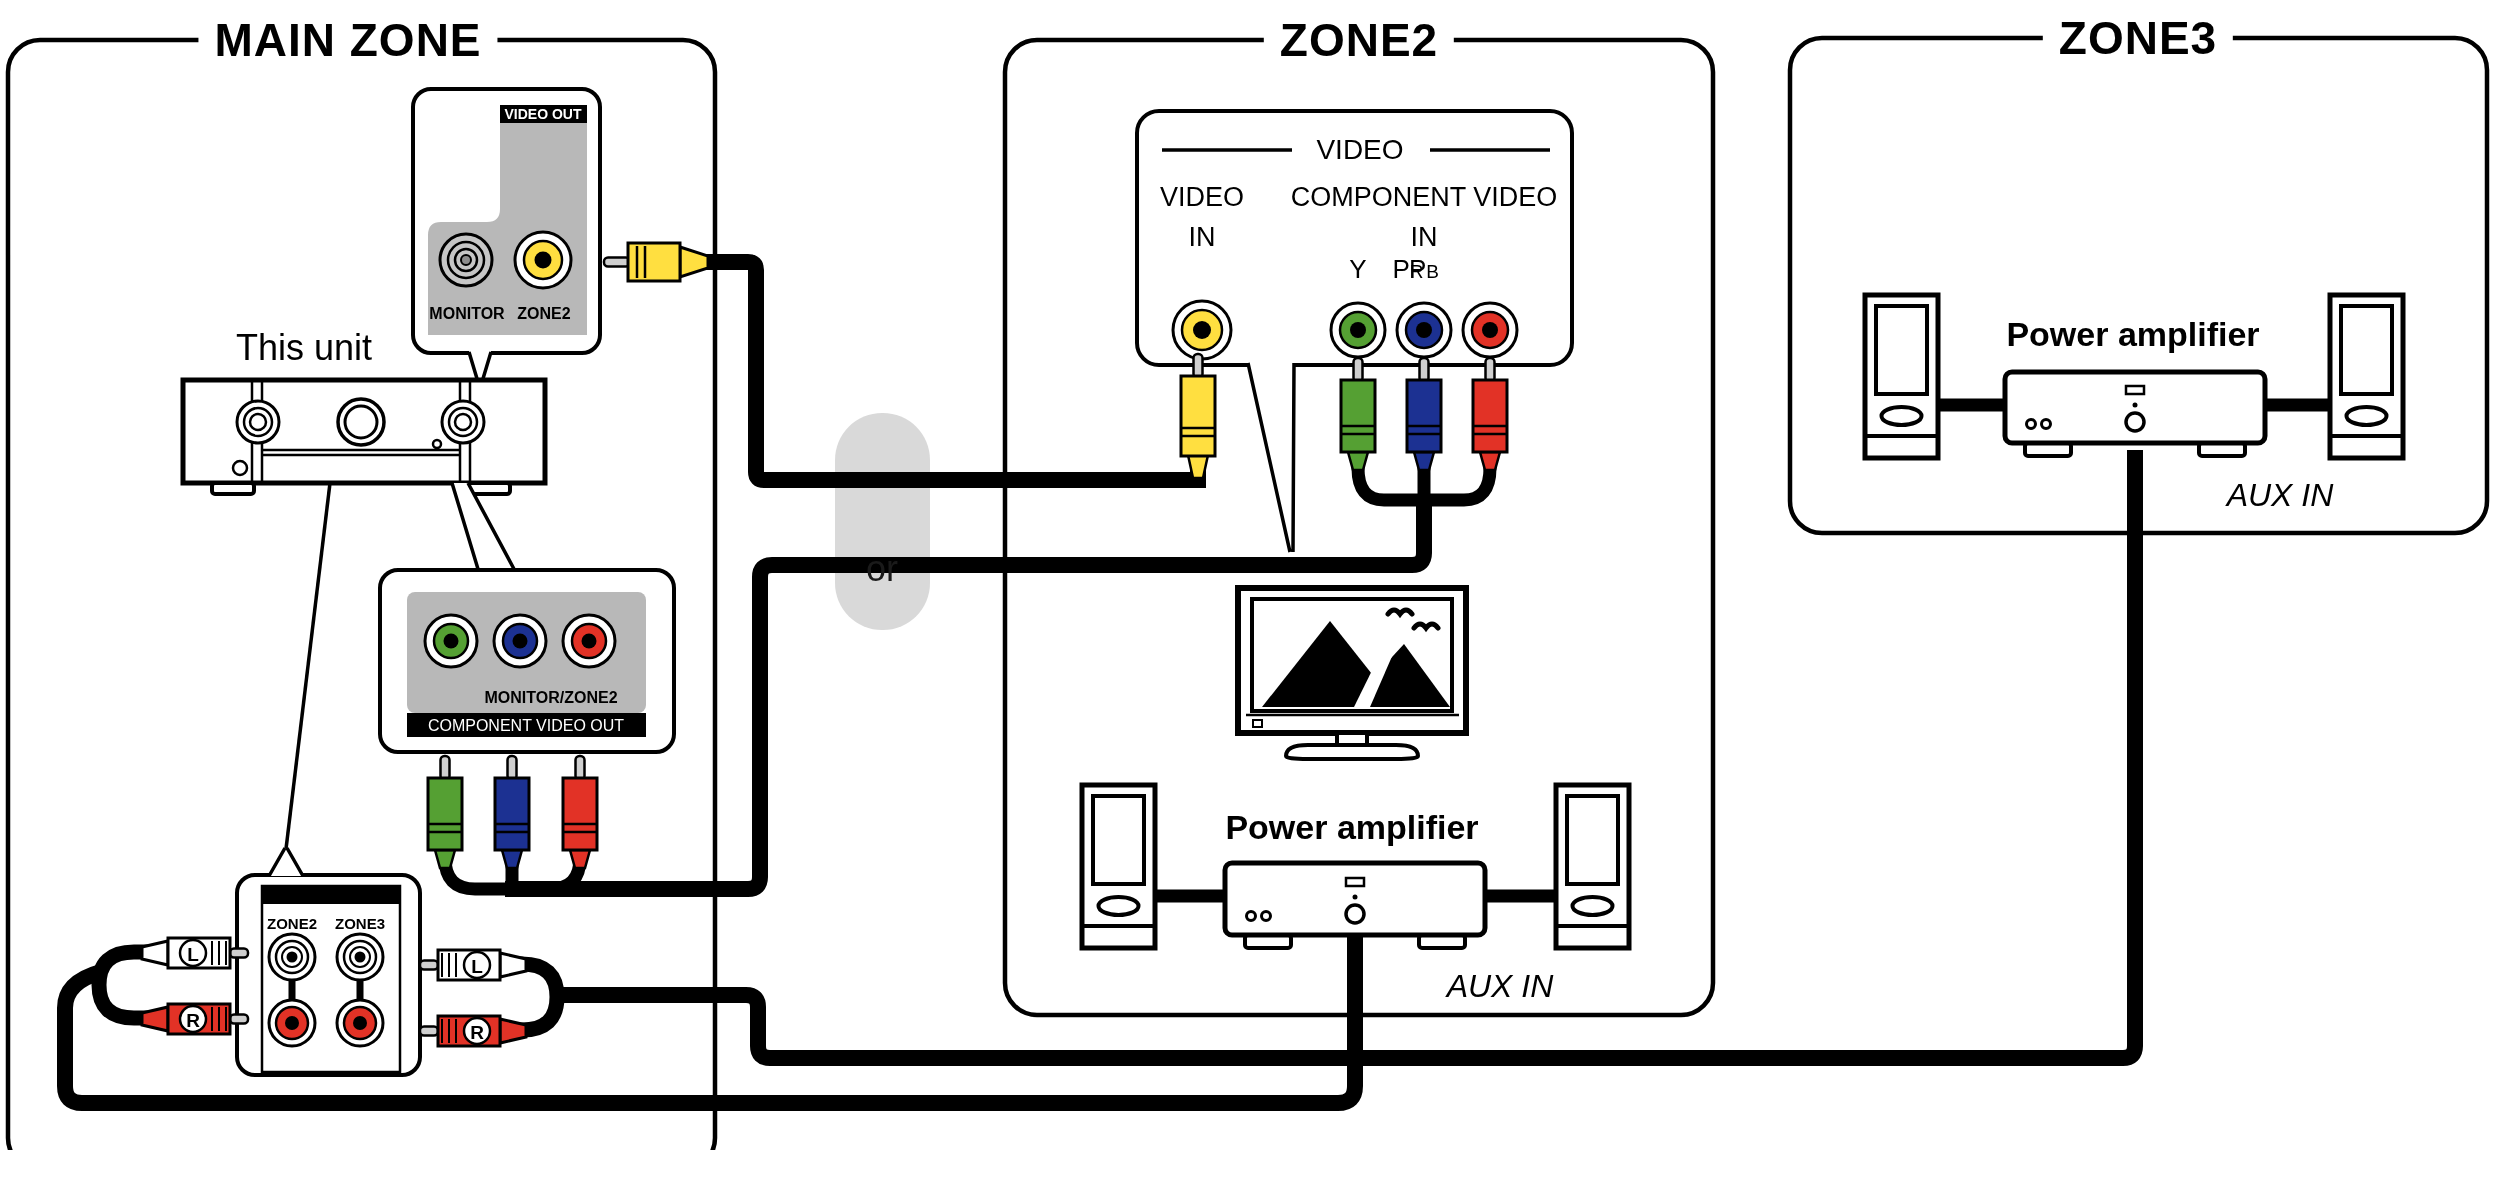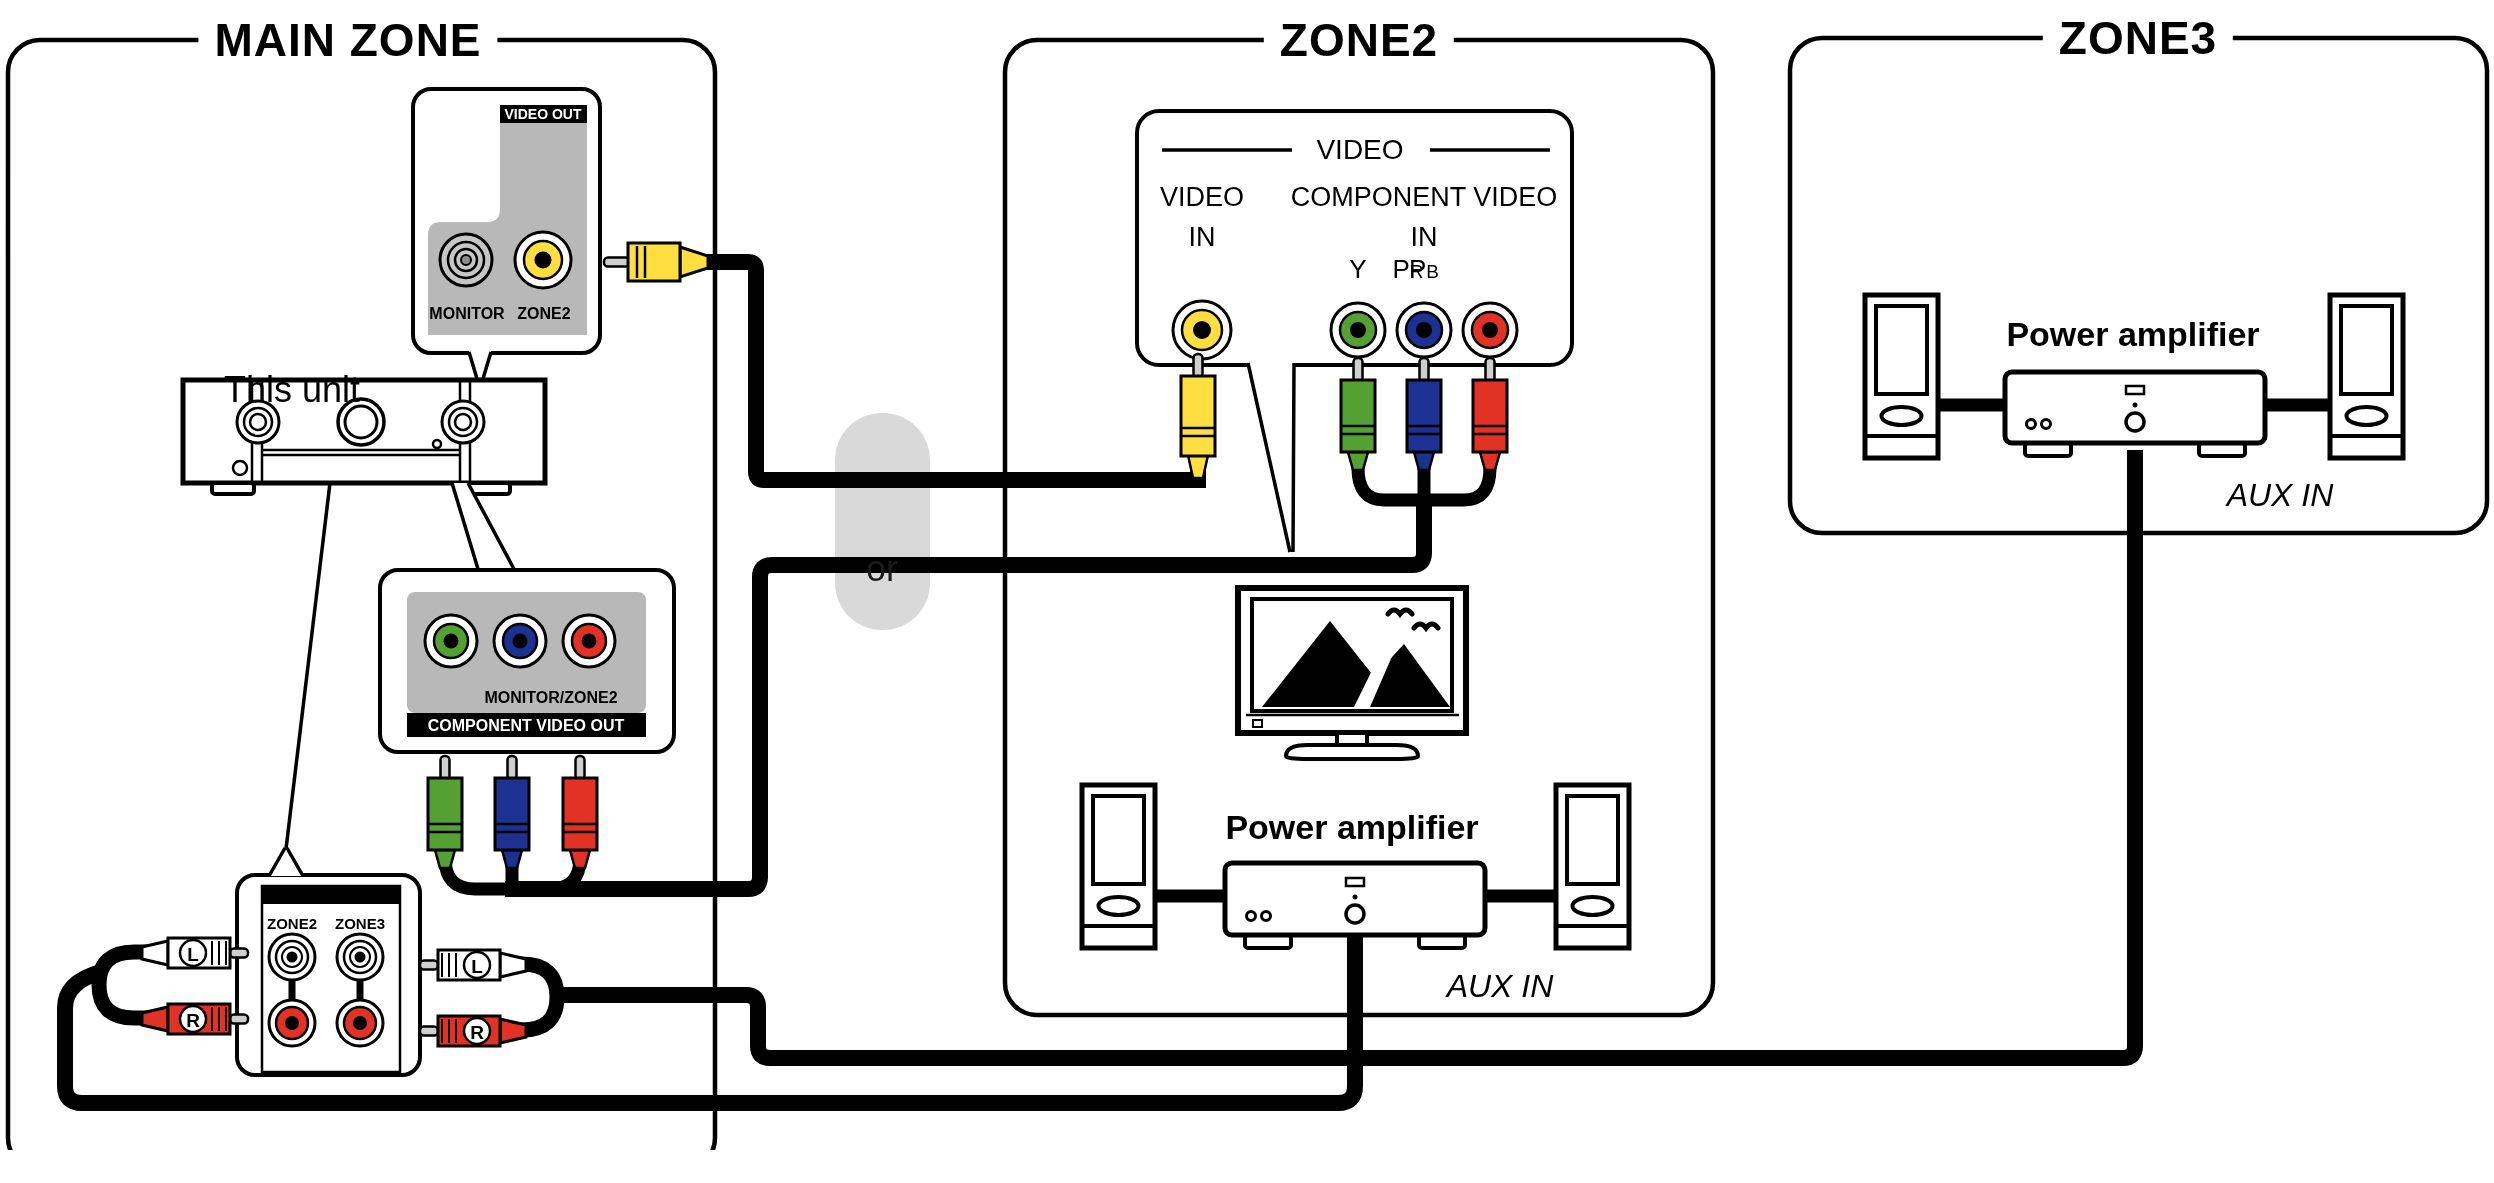--- a/index.html
+++ b/index.html
@@ -3,21 +3,21 @@
 <meta charset="utf-8">
 <style>
   html,body{margin:0;padding:0;background:#fff;}
   #stage{position:relative;width:2494px;height:1150px;background:#fff;overflow:hidden;
          font-family:"Liberation Sans","DejaVu Sans",sans-serif;}
   #art{position:absolute;left:0;top:0;}
   .lbl{position:absolute;transform:translate(-50%,-50%);white-space:nowrap;color:#000;
        font-family:"Liberation Sans","DejaVu Sans",sans-serif;line-height:1;}
   .ztitle{font-size:46px;font-weight:bold;background:#fff;padding:0 16px;letter-spacing:1px;}
   .chip{color:#fff;font-weight:bold;font-size:14px;letter-spacing:0px;}
-  .chip2{color:#fff;font-weight:bold;font-size:16px;text-align:center;}
+  .chip2{color:#fff;font-weight:normal;font-size:16px;text-align:center;}
   .jacklab{font-size:16px;font-weight:bold;}
   .smallb{font-size:15px;font-weight:bold;}
   .plain36{font-size:36px;}
   .plain34{font-size:34px;font-weight:bold;}
   .plain32{font-size:32px;font-style:italic;}
   .plain28{font-size:28px;}
   .plain27{font-size:27px;}
   .plain26{font-size:26px;}
   .sub{font-size:19px;}
   .lr{font-size:19px;font-weight:bold;}
@@ -345,21 +345,21 @@
 </svg>
 
 <div class="lbl ztitle" style="left:348px;top:40px;">MAIN ZONE</div>
 <div class="lbl ztitle" style="left:1359px;top:40px;">ZONE2</div>
 <div class="lbl ztitle" style="left:2138px;top:38px;">ZONE3</div>
 
 <div class="lbl chip" style="left:543px;top:114px;">VIDEO OUT</div>
 <div class="lbl jacklab" style="left:467px;top:314px;">MONITOR</div>
 <div class="lbl jacklab" style="left:544px;top:314px;">ZONE2</div>
 
-<div class="lbl plain36" style="left:292px;top:348px;margin-top:42px;">This unit</div>
+<div class="lbl plain36" style="left:304px;top:348px;">This unit</div>
 
 <div class="lbl jacklab" style="left:526px;top:698px;margin-left:25px;">MONITOR/ZONE2</div>
 <div class="lbl chip2" style="left:526px;top:726px;">COMPONENT VIDEO OUT</div>
 
 <div class="lbl smallb" style="left:292px;top:923px;">ZONE2</div>
 <div class="lbl smallb" style="left:360px;top:923px;">ZONE3</div>
 
 <div class="lbl lr" style="left:193px;top:954px;">L</div>
 <div class="lbl lr" style="left:193px;top:1020px;">R</div>
 <div class="lbl lr" style="left:477px;top:966px;">L</div>

